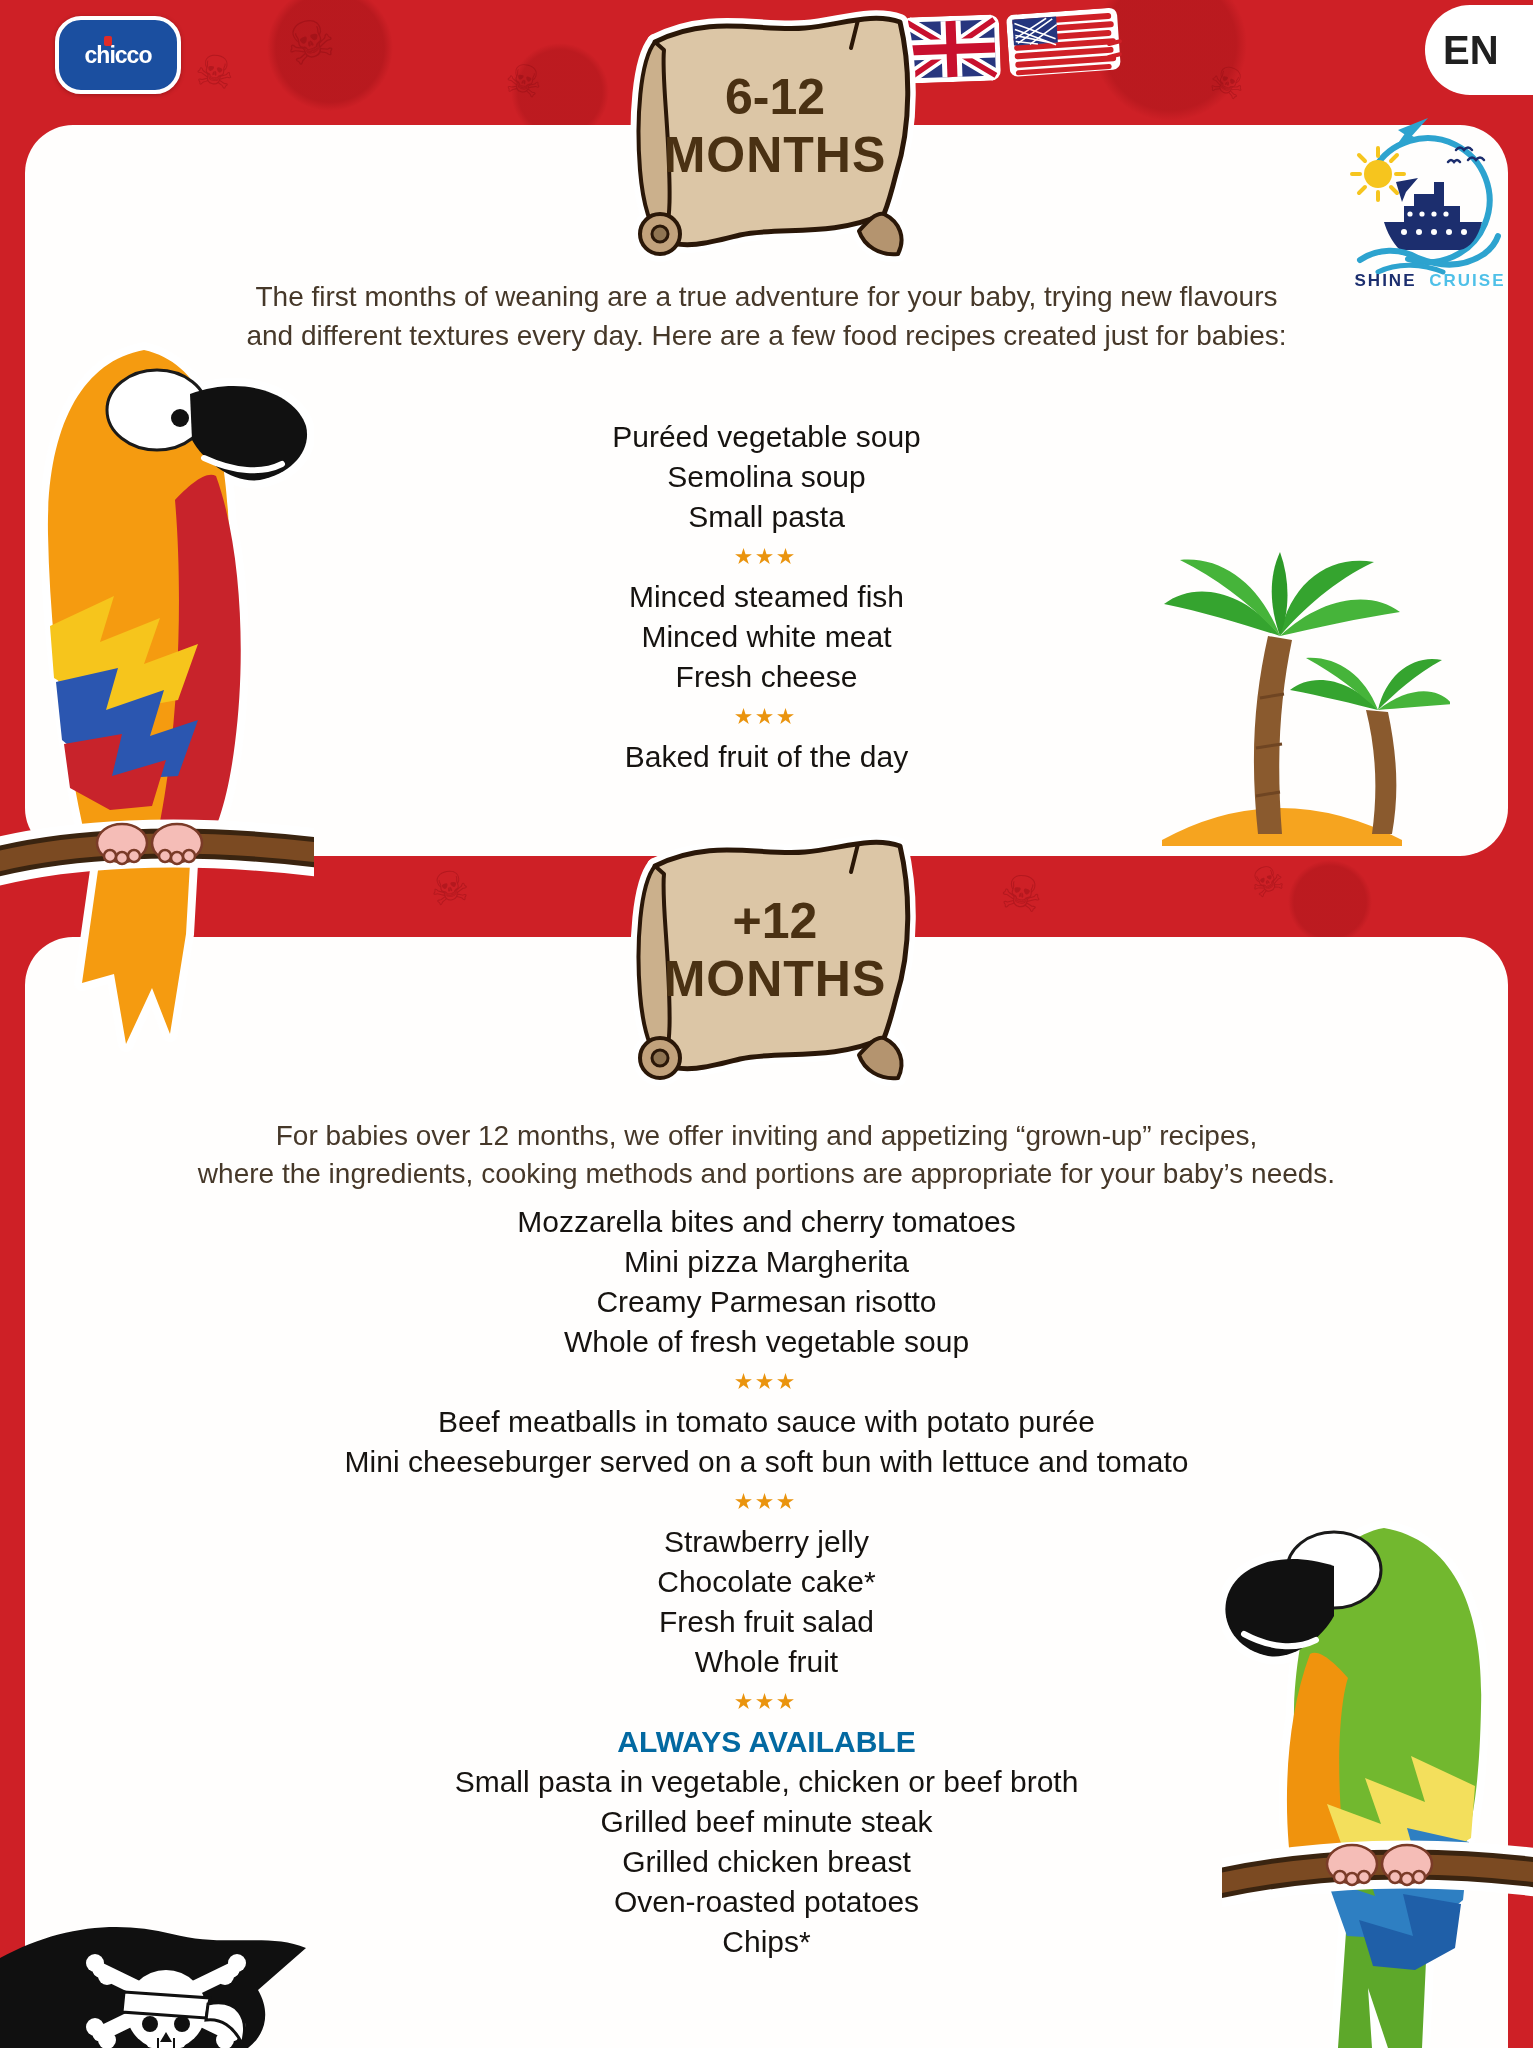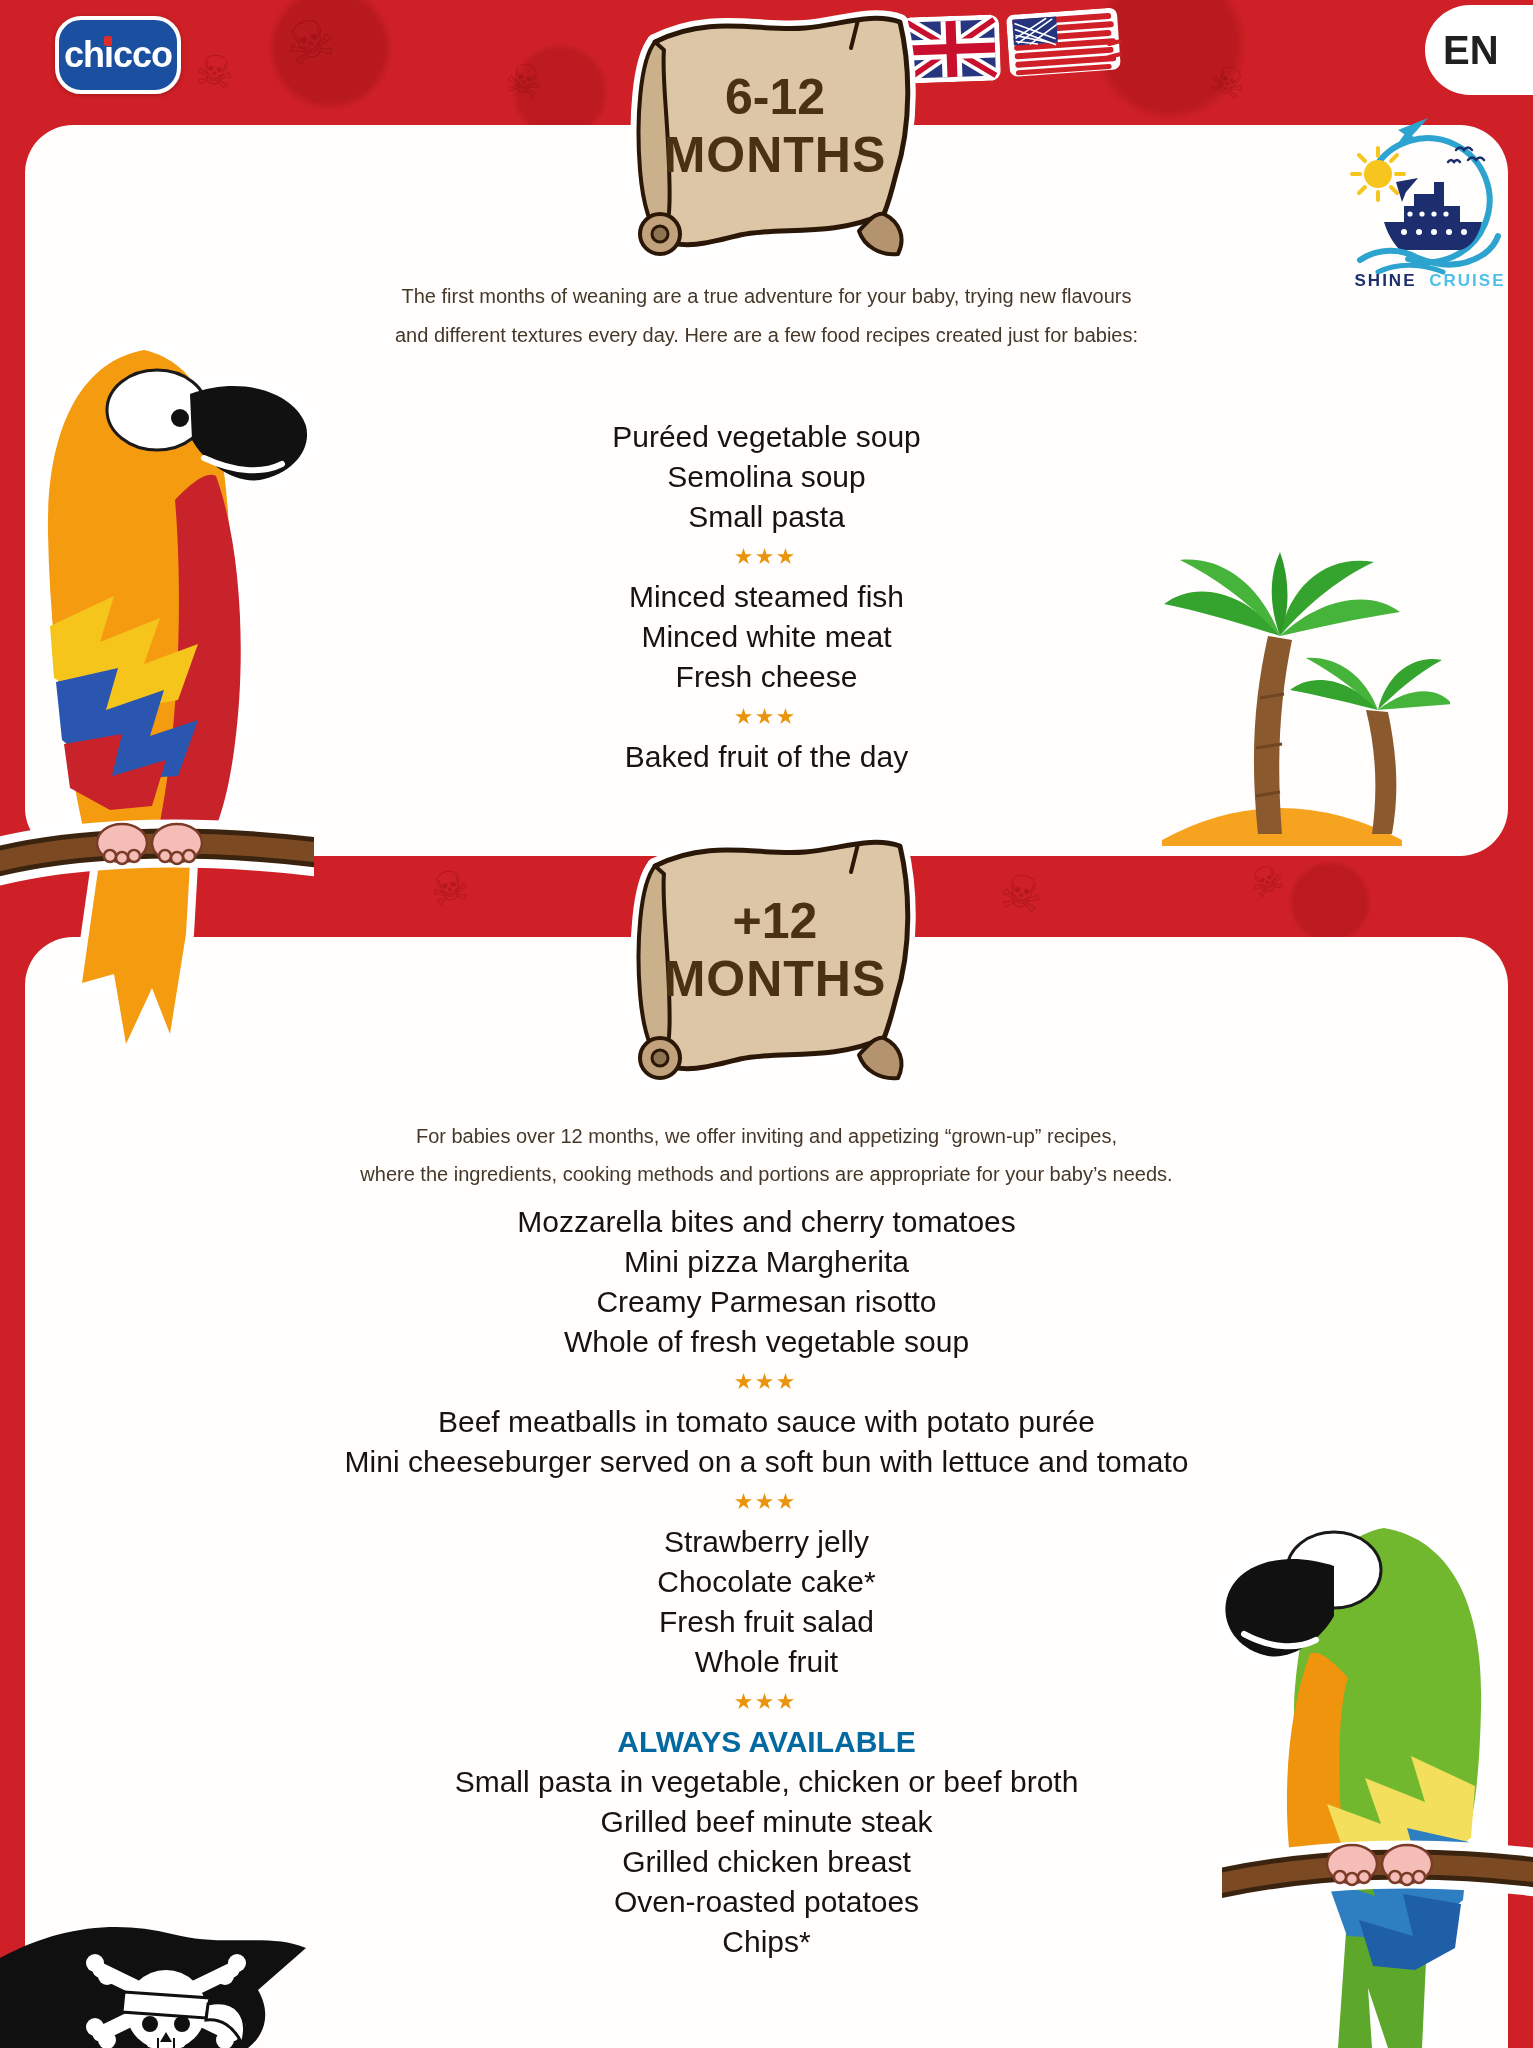--- a/index.html
+++ b/index.html
@@ -13,35 +13,35 @@
       radial-gradient(circle 110px at 1170px 44px, rgba(135,10,14,.28) 0 60%, transparent 70%),
       radial-gradient(circle 85px at 720px 898px, rgba(135,10,14,.28) 0 60%, transparent 70%),
       radial-gradient(circle 60px at 1330px 902px, rgba(135,10,14,.25) 0 60%, transparent 70%);
   }
   .skull{position:absolute;color:rgba(118,8,12,.30);user-select:none;line-height:1}
 
   .card{position:absolute;left:25px;width:1483px;background:#fffefd}
   #card1{top:125px;height:731px;border-radius:48px}
   #card2{top:937px;height:1111px;border-radius:48px 48px 0 0}
 
-  .intro{position:absolute;left:0;width:100%;text-align:center;color:#463829;font-size:20px;font-weight:400}
+  .intro{position:absolute;left:0;width:100%;text-align:center;color:#463829;font-size:28px;font-weight:400}
   #intro1{top:152px;line-height:39px}
   #intro2{top:180px;line-height:38px}
 
   .menu{position:absolute;left:0;width:100%;text-align:center;color:#161310}
   #menu1{top:292px}
   #menu2{top:265px}
   .mrow{height:40px;line-height:40px;font-size:30px;font-weight:normal}
   .srow{height:40px;line-height:40px;font-size:19px;color:#ea940e;letter-spacing:4px;font-weight:bold}
   .hrow{height:40px;line-height:40px;font-size:30px;font-weight:bold;color:#0369a1}
 
   #chicco{position:absolute;left:55px;top:16px;width:118px;height:70px;background:#1b4fa0;
     border:4px solid #fff;border-radius:26px;display:flex;align-items:center;justify-content:center;
     box-shadow:0 1px 4px rgba(60,0,0,.35)}
-  #chicco .txt{color:#fff;font-size:36px;font-weight:bold;letter-spacing:-1px}
+  #chicco .txt{color:#fff;font-size:23px;font-weight:bold;letter-spacing:-1px}
   #chicco .idot{position:absolute;left:45px;top:16px;width:8px;height:10px;background:#e02b27;border-radius:2px}
 
   #uk-flag{position:absolute;left:903px;top:16px;transform:rotate(-2deg)}
   #us-flag{position:absolute;left:1008px;top:11px;transform:rotate(-4deg)}
   #en-badge{position:absolute;left:1425px;top:5px;width:170px;height:90px;background:#fff;border-radius:46px;
     display:flex;align-items:center;padding-left:18px;font-size:40px;font-weight:bold;color:#202020;box-sizing:border-box}
 
   #shine-logo{position:absolute;left:1348px;top:110px}
   #scroll1{position:absolute;left:600px;top:2px}
   #scroll2{position:absolute;left:600px;top:826px}

